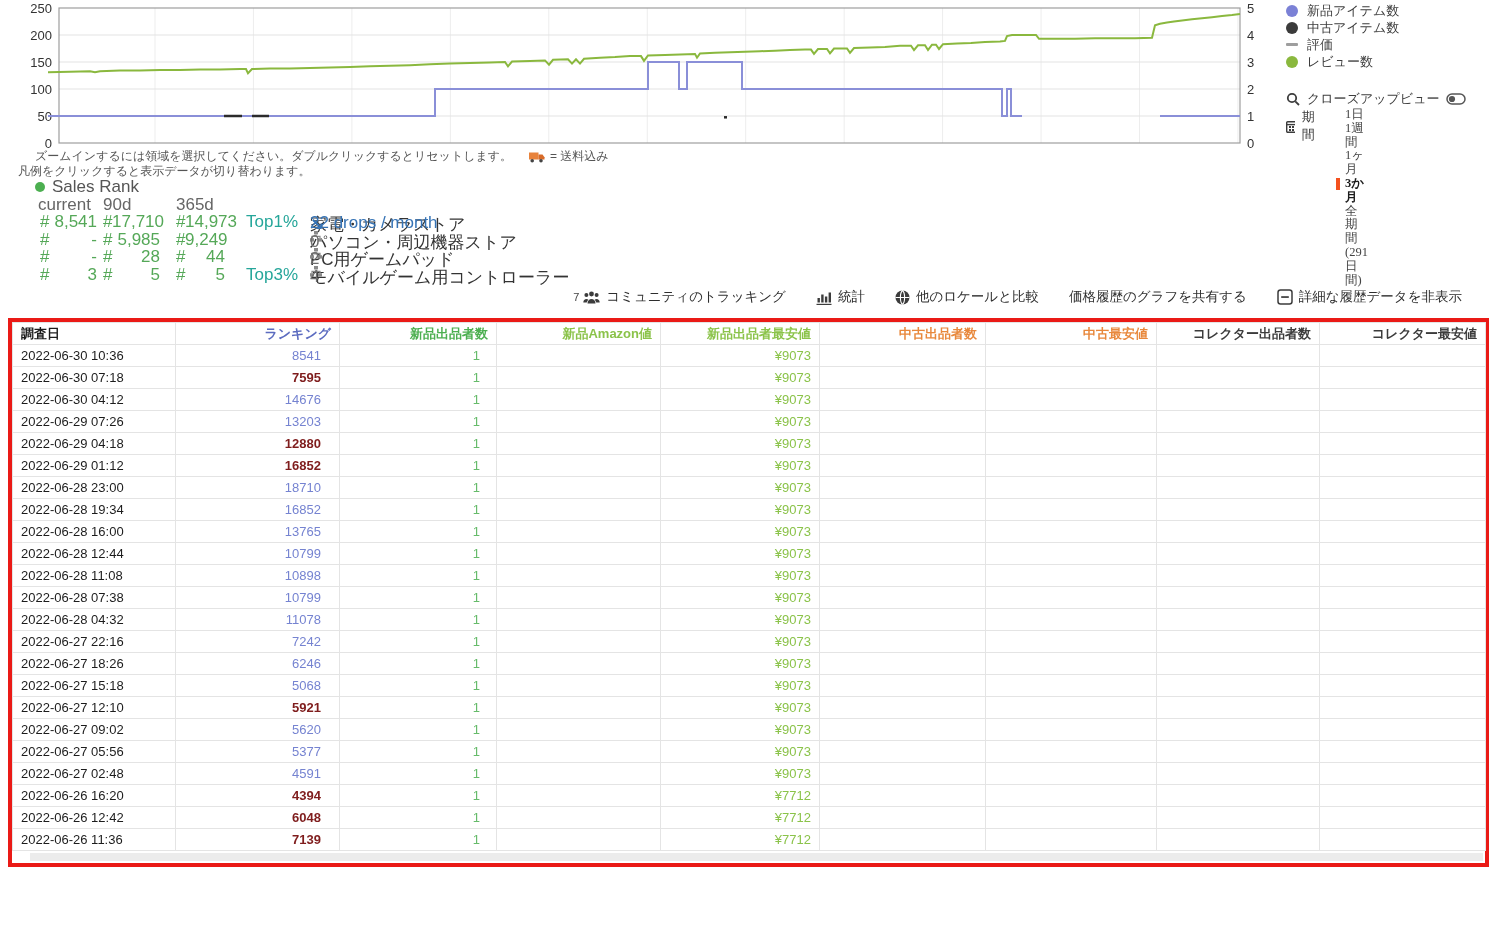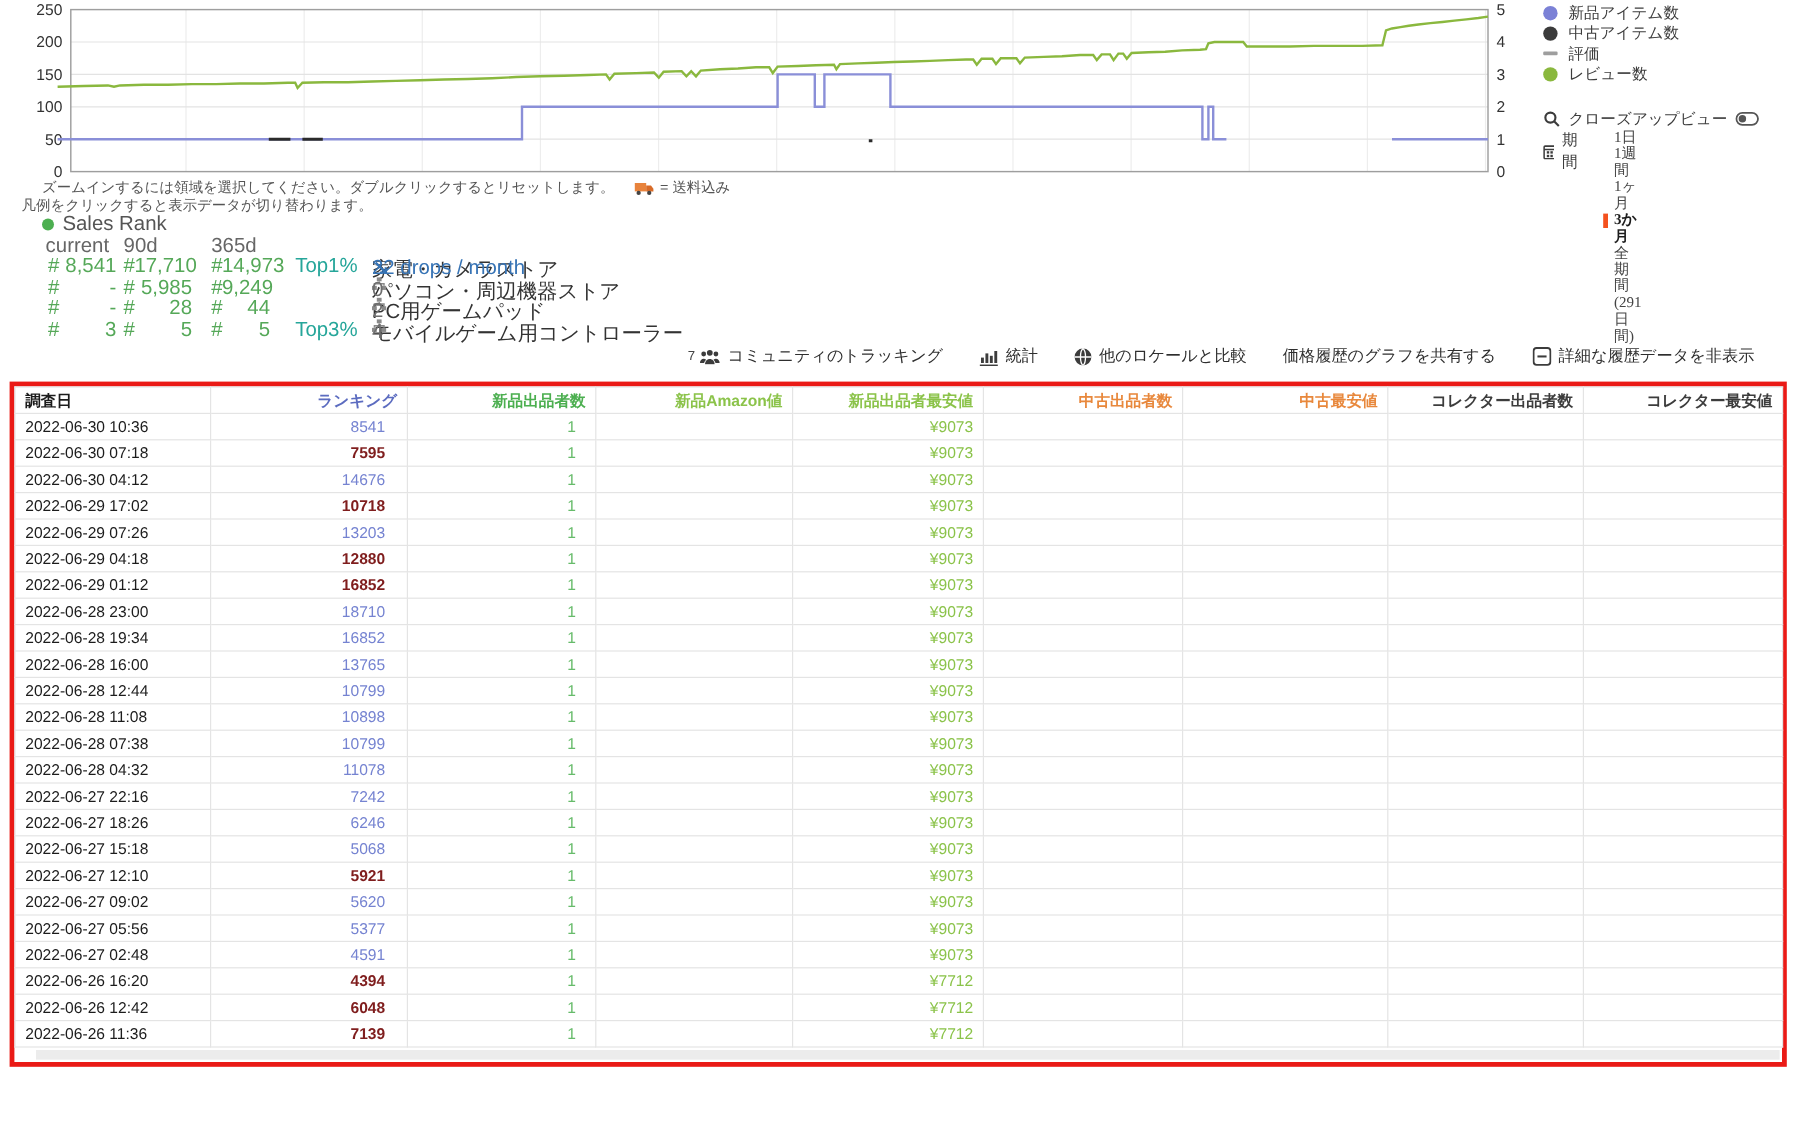--- a/index.html
+++ b/index.html
@@ -366,31 +366,20 @@
           <td class="c-rank">14676</td>
           <td class="c-newcount">1</td>
           <td class="c-newamazon"></td>
           <td class="c-newlow">¥9073</td>
           <td class="c-usedcount"></td>
           <td class="c-usedlow"></td>
           <td class="c-colcount"></td>
           <td class="c-collow"></td>
         </tr>
         <tr>
-          <td class="c-date">2022-06-29 17:02</td>
-          <td class="c-rank bold">10718</td>
-          <td class="c-newcount">1</td>
-          <td class="c-newamazon"></td>
-          <td class="c-newlow">¥9073</td>
-          <td class="c-usedcount"></td>
-          <td class="c-usedlow"></td>
-          <td class="c-colcount"></td>
-          <td class="c-collow"></td>
-        </tr>
-        <tr>
           <td class="c-date">2022-06-29 07:26</td>
           <td class="c-rank">13203</td>
           <td class="c-newcount">1</td>
           <td class="c-newamazon"></td>
           <td class="c-newlow">¥9073</td>
           <td class="c-usedcount"></td>
           <td class="c-usedlow"></td>
           <td class="c-colcount"></td>
           <td class="c-collow"></td>
         </tr>

